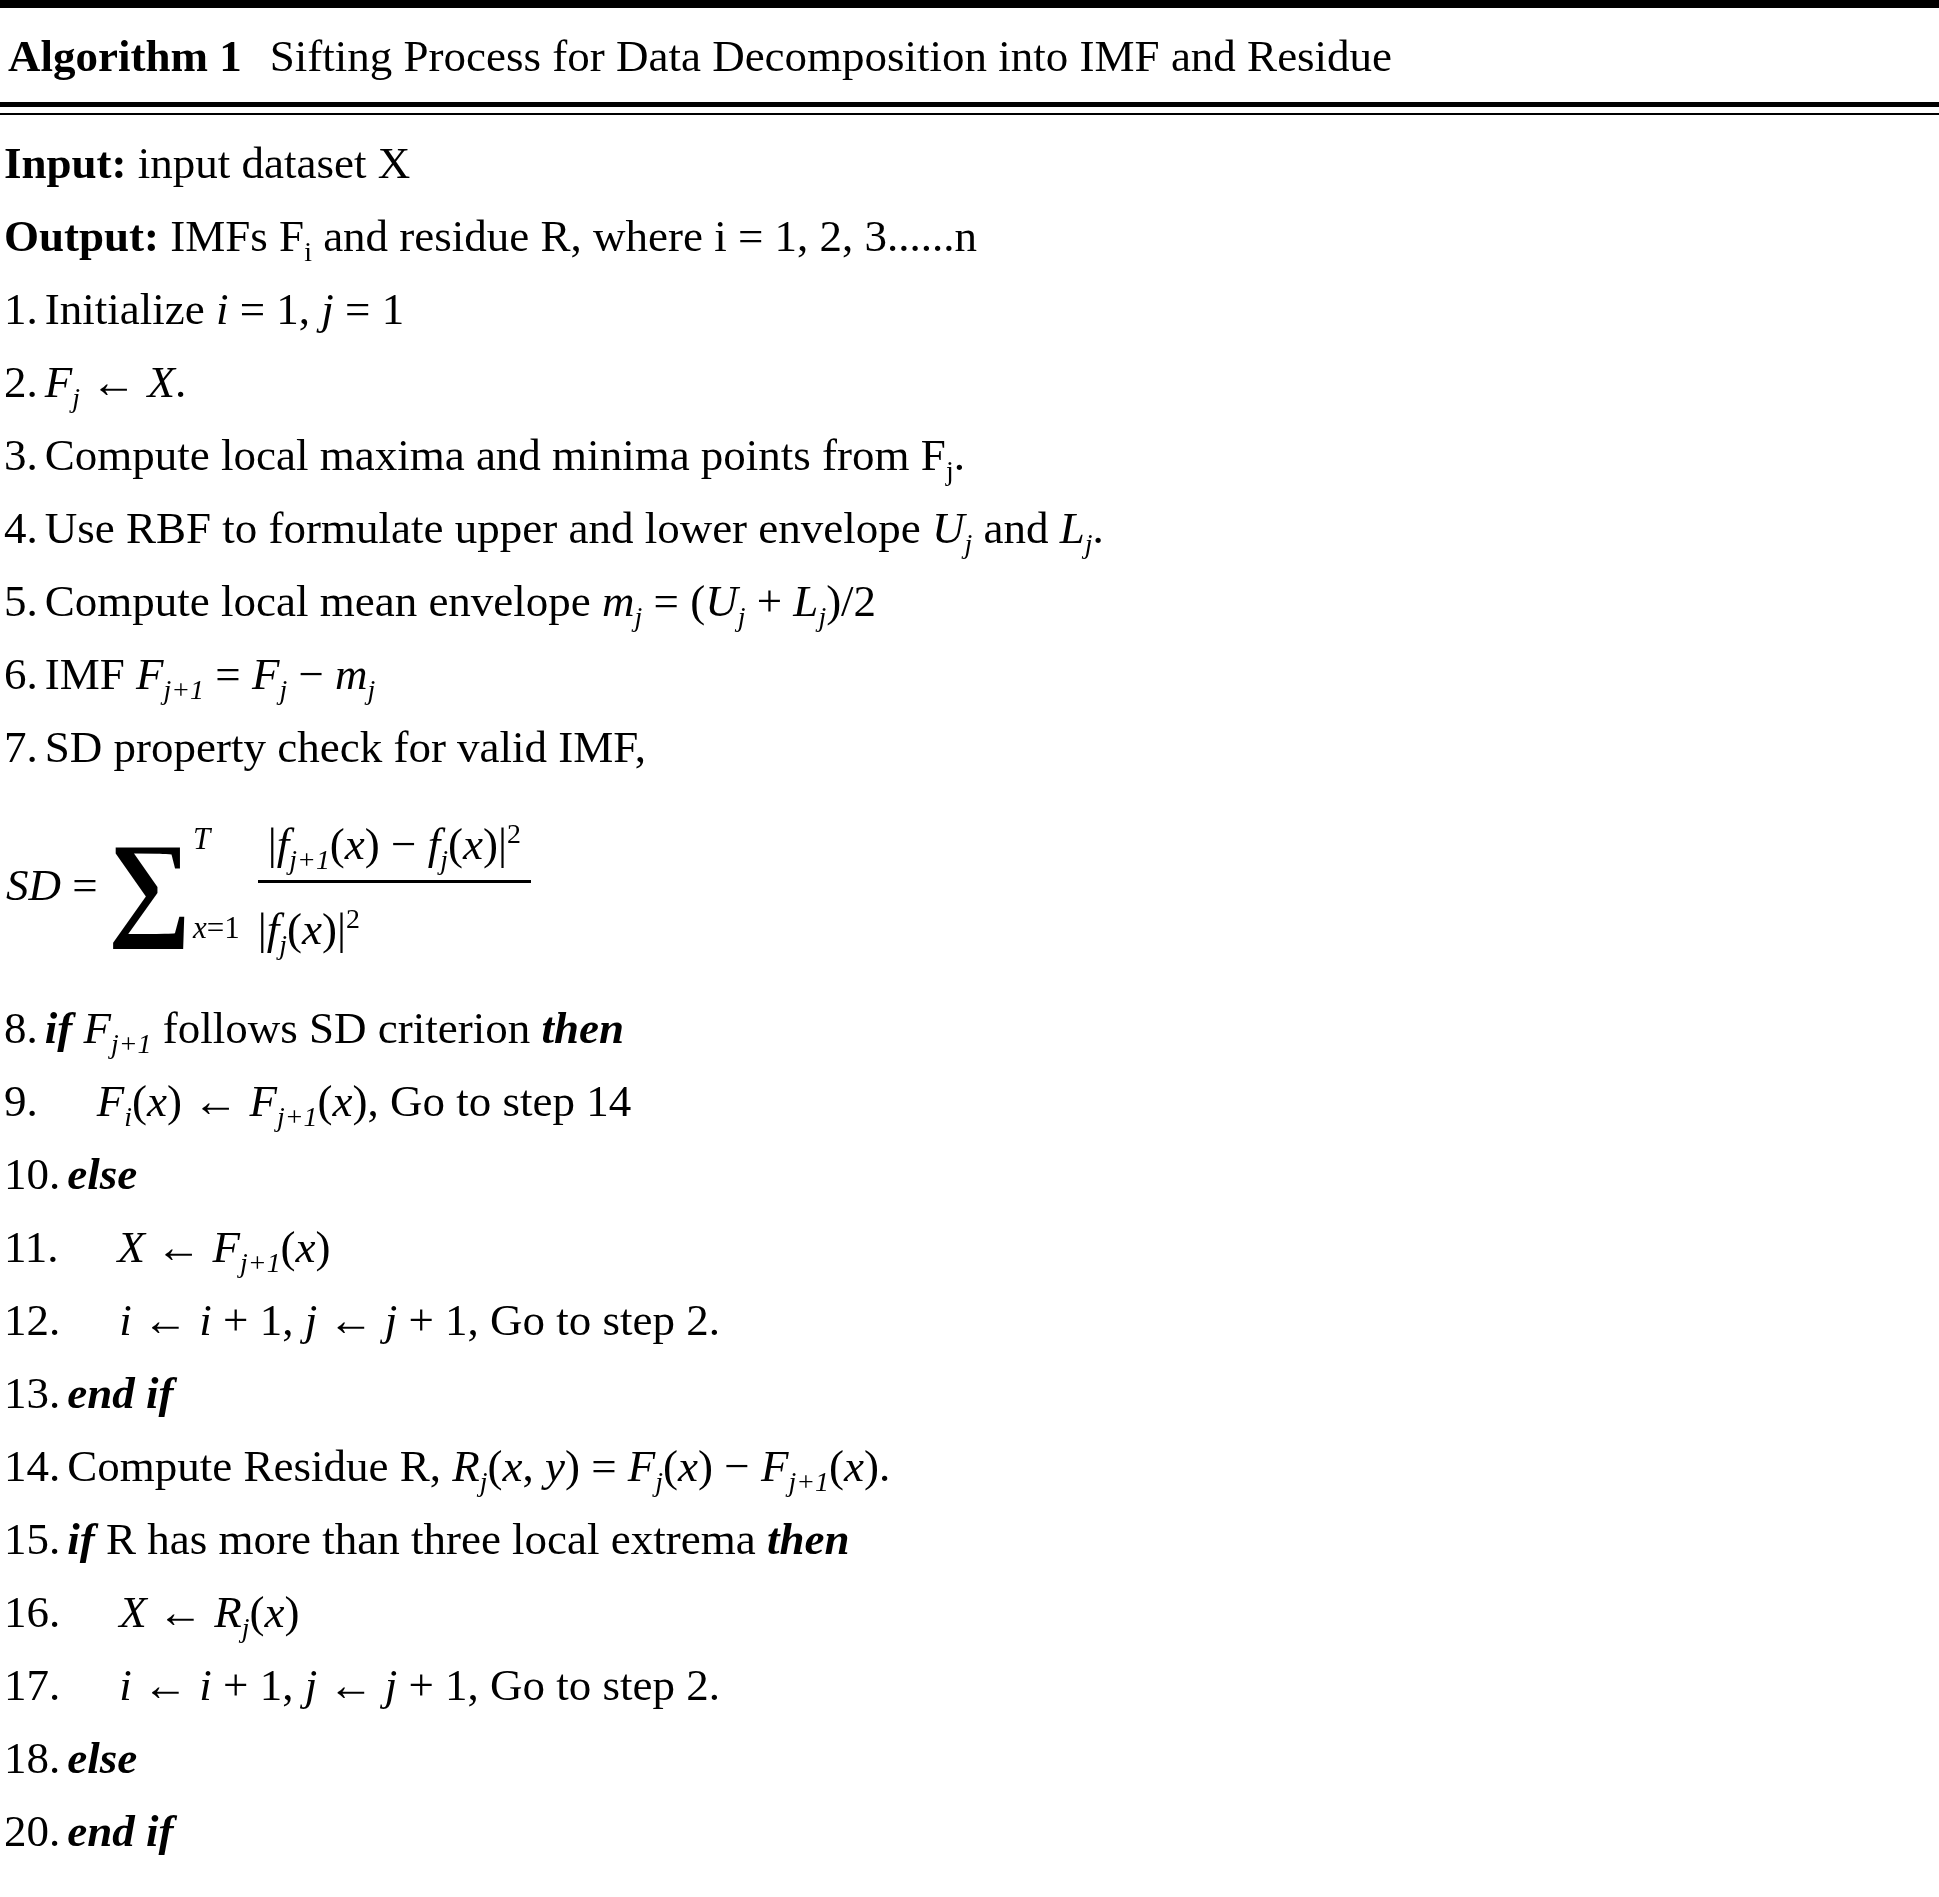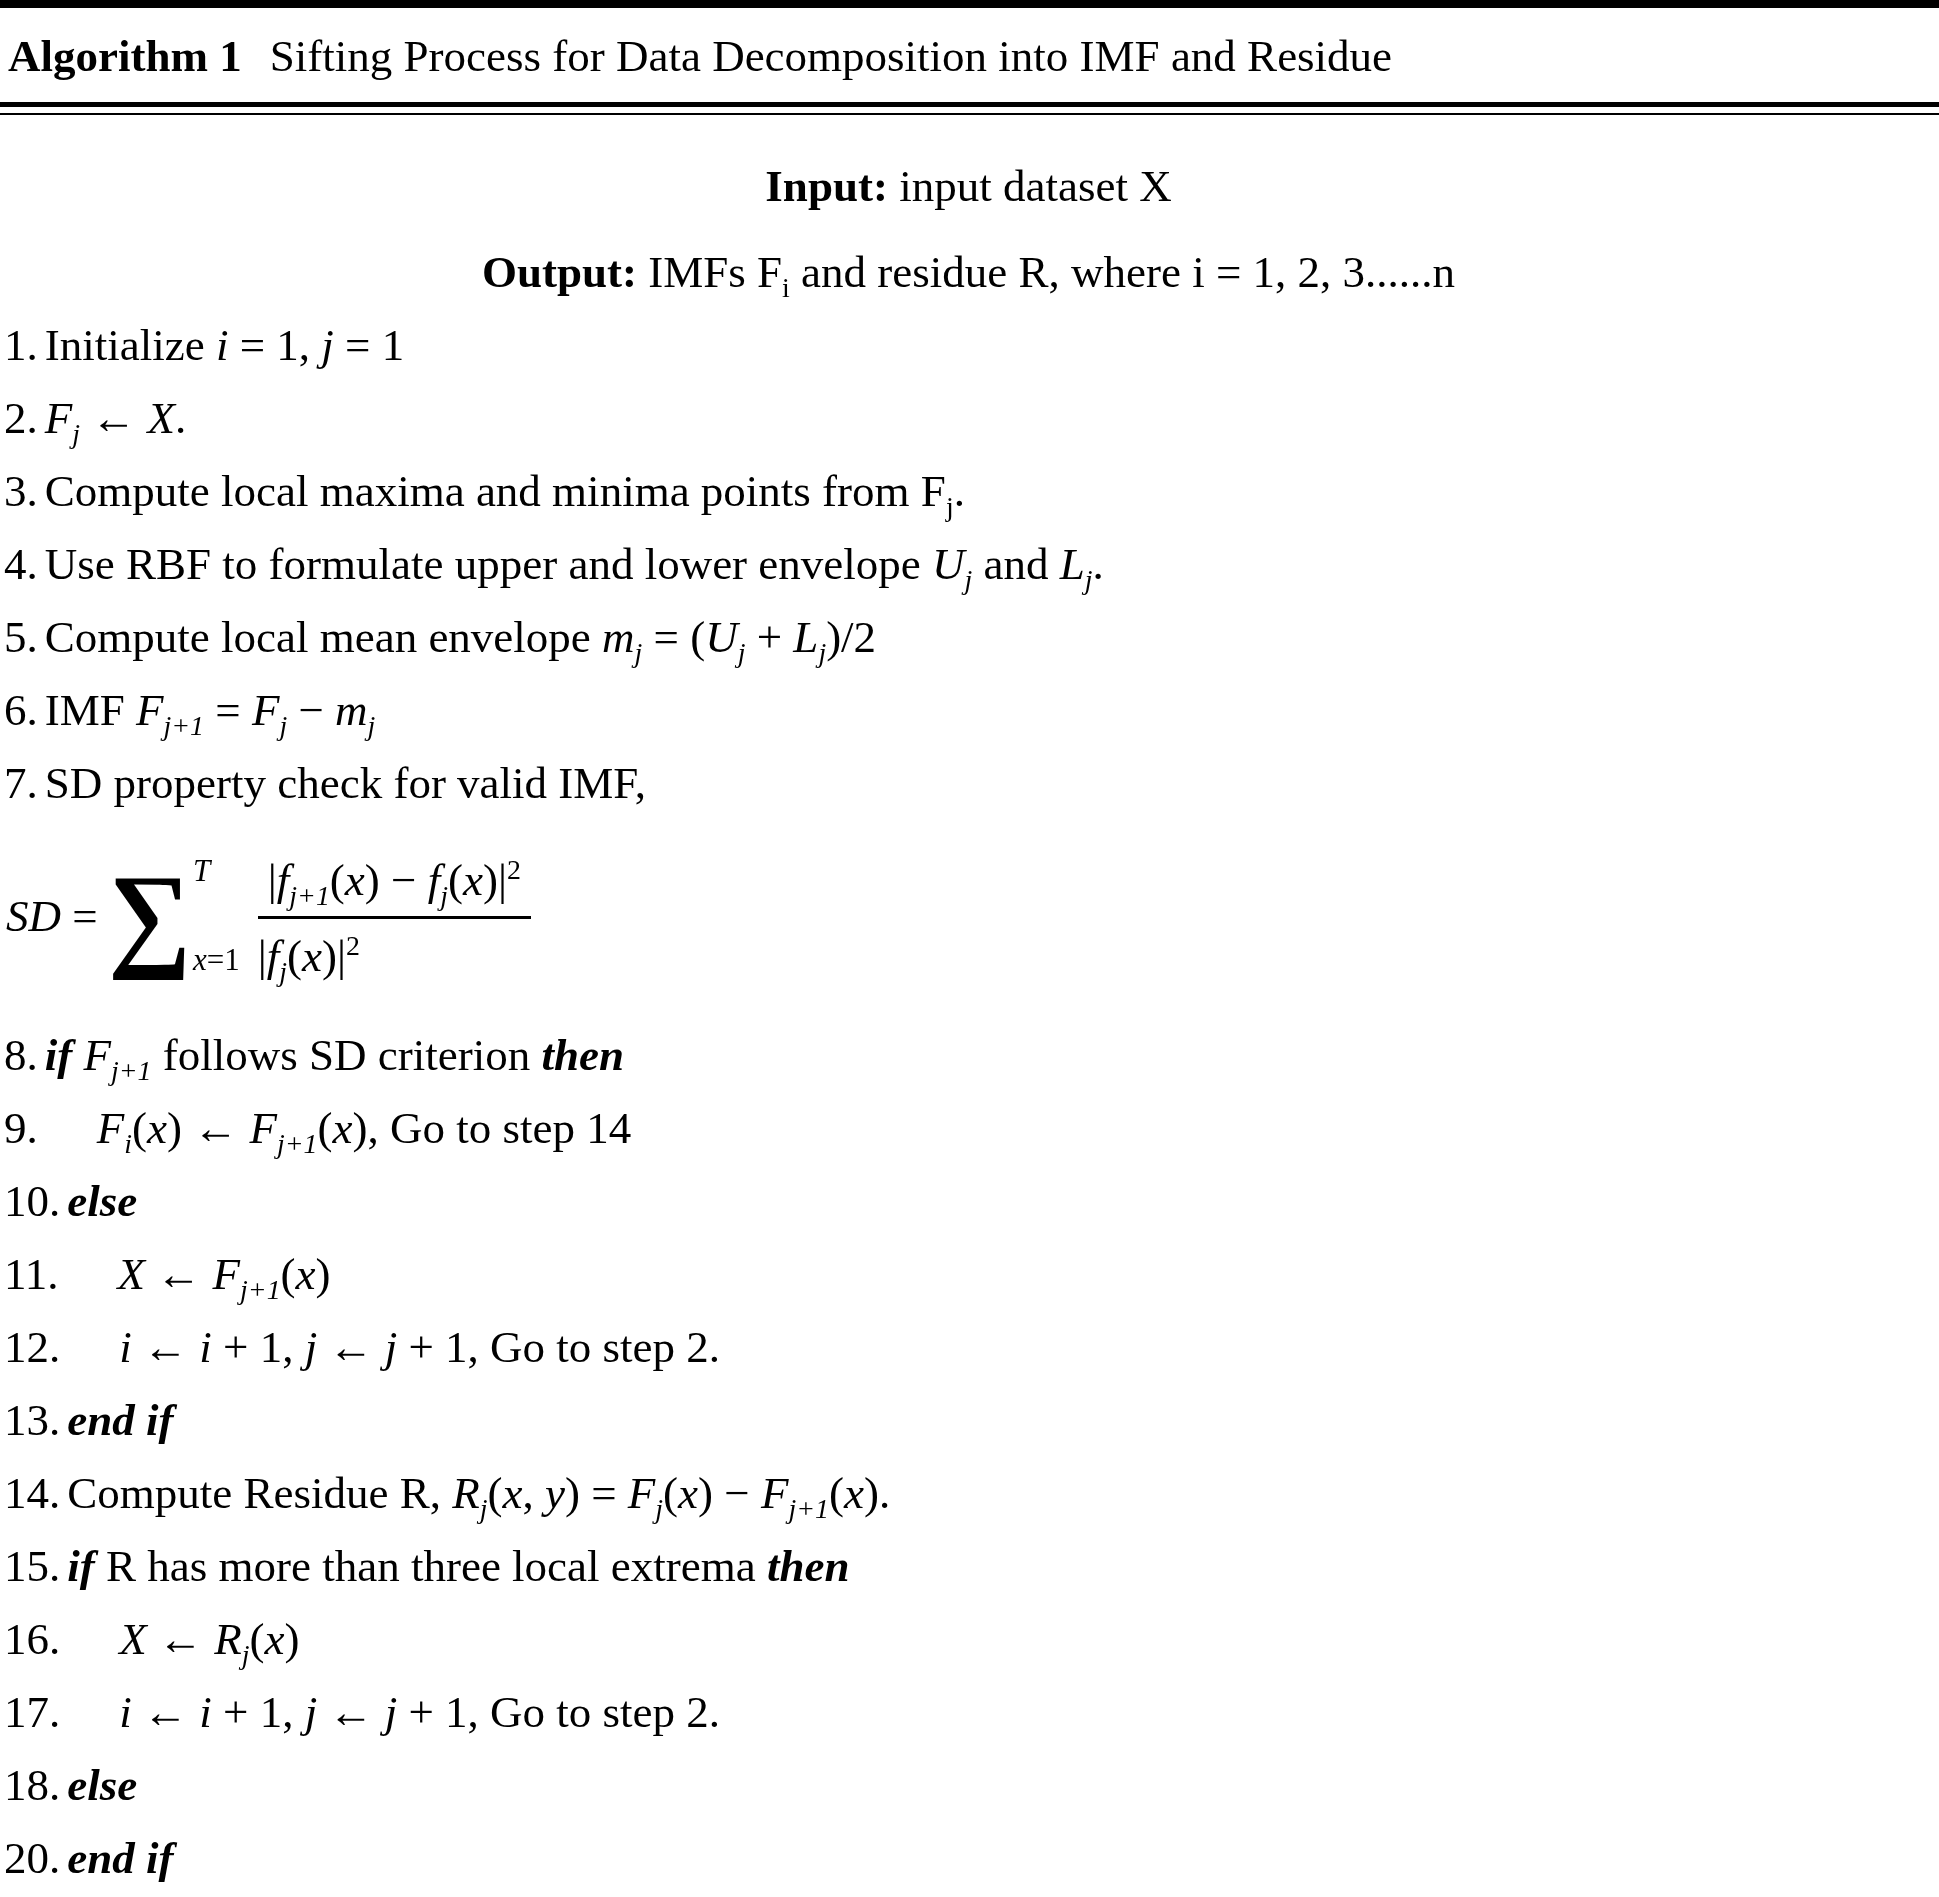--- a/index.html
+++ b/index.html
@@ -29,21 +29,21 @@
     padding:22px 6px 20px 8px;
     white-space:nowrap;
   }
   .title-label{font-weight:bold;margin-right:28px;}
   .body-col{padding:10px 6px 0 4px;}
   .line{
     line-height:50px;
     margin:0 0 23px 0;
     white-space:nowrap;
   }
-  .pre-line{margin-top:36px;text-align:center;}
+  .pre-line{margin-top:13px;}
   .num{display:inline-block;}
   .content{margin-left:7px;}
   .content.indent{margin-left:59px;}
   .it{font-style:italic;}
   .bd{font-weight:bold;}
   sub{font-size:0.62em;line-height:0;}
   sup{font-size:0.62em;line-height:0;}
   
   .formula{
     margin:42px 0 48px 2px;
@@ -77,21 +77,21 @@
     text-align:left;
     vertical-align:middle;
   }
   .frac .fnum{
     display:block;
     border-bottom:3px solid #000;
     padding:4px 10px 10px 10px;
   }
   .frac .fden{
     display:block;
-    padding-top:11px;
+    padding-top:20px;
   }
 </style>
 </head>
 <body>
 
 <div class="page">
   <div class="rule-top"></div>
 
   <div class="title-row">
     <span class="title-label">Algorithm 1</span><span>Sifting Process for Data Decomposition into IMF and Residue</span>

